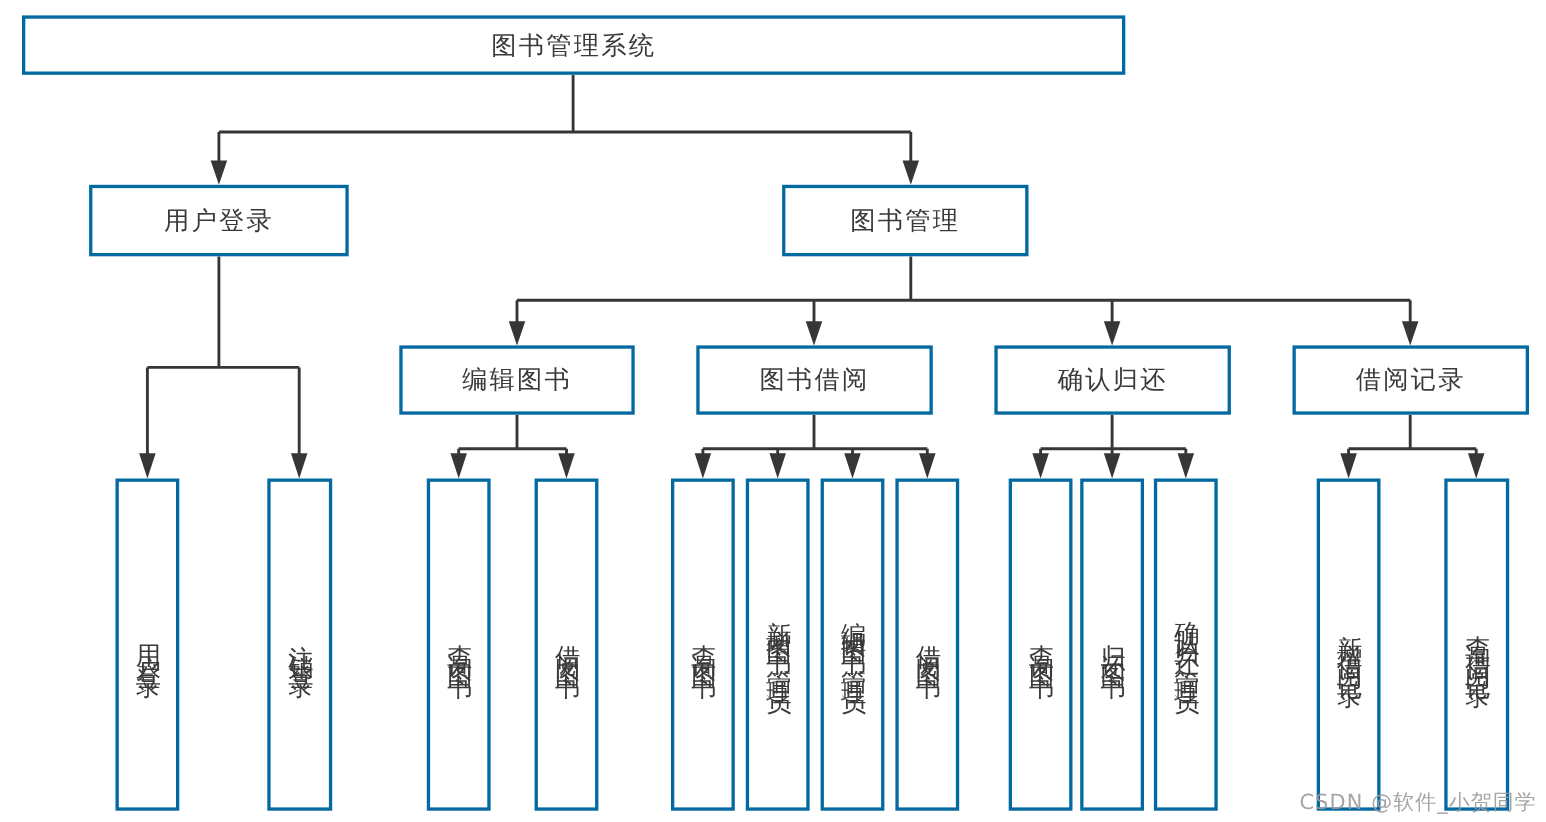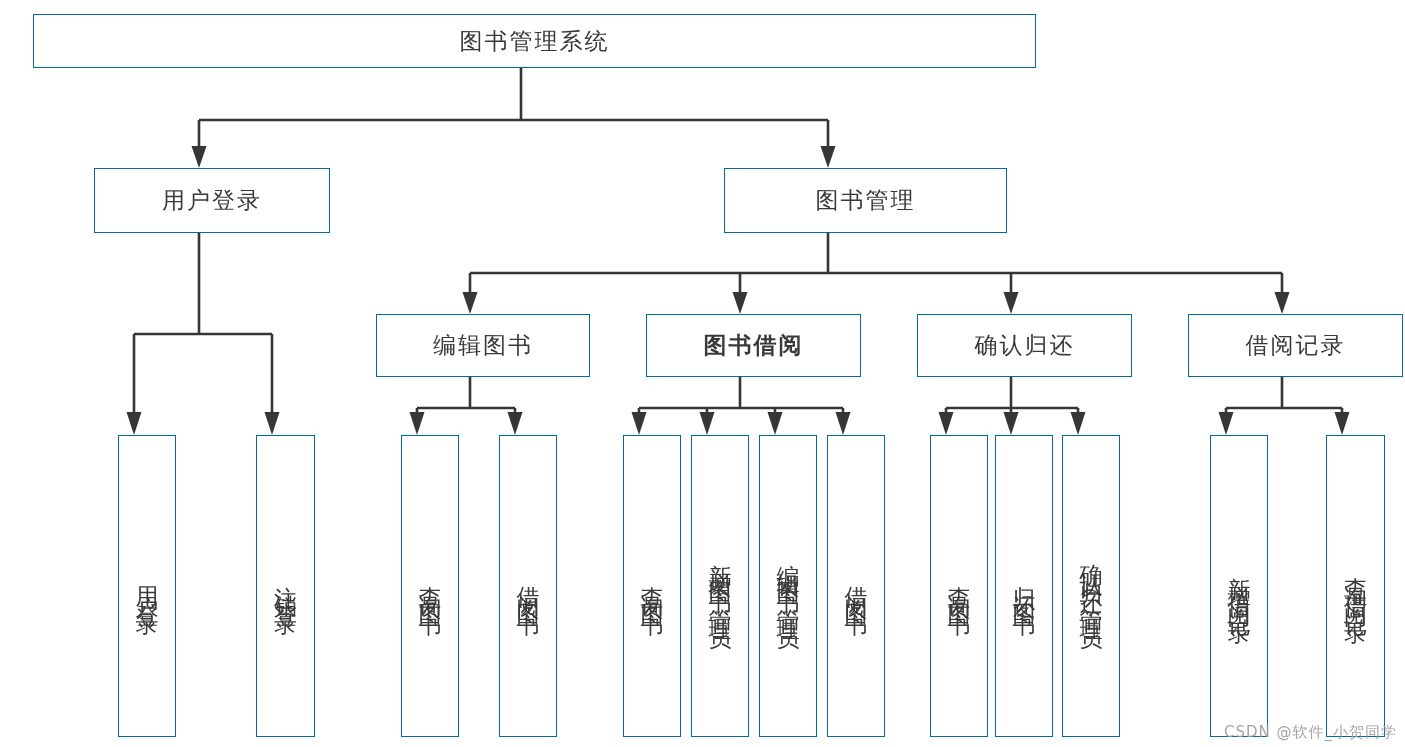--- a/index.html
+++ b/index.html
@@ -5,34 +5,33 @@
   html,body{margin:0;padding:0;}
   body{
     width:1405px;height:747px;position:relative;overflow:hidden;
     background:#ffffff;
     font-family:"DejaVu Sans","Liberation Sans",sans-serif;
   }
   .stage{position:absolute;left:0;top:0;width:1405px;height:747px;}
   svg.wires{position:absolute;left:0;top:0;pointer-events:none;}
   .node{
     position:absolute;box-sizing:border-box;
-    background:#ffffff;border:1px solid #0369a1;
+    background:#ffffff;border:3px solid #0369a1;
     display:flex;align-items:center;justify-content:center;
     color:#3a3a3a;font-size:23px;letter-spacing:2px;
     white-space:nowrap;
-    margin-left:13px;
   }
   .vbox{
     writing-mode:vertical-rl;text-orientation:mixed;
     letter-spacing:9px;font-size:23px;line-height:1;
     white-space:normal;
   }
   .watermark{
     position:absolute;right:8px;bottom:5px;
-    font-size:15px;color:rgba(155,155,155,0.9);
+    font-size:19px;color:rgba(155,155,155,0.9);
     letter-spacing:1px;z-index:5;
   }
 </style>
 </head>
 <body>
 
 <div class="stage">
 
   <svg class="wires" width="1405" height="747" viewBox="0 0 1405 747">
     <g stroke="#363636" stroke-width="2.6" fill="none">
@@ -77,24 +76,24 @@
       <polygon points="1078,435 1070.5,412 1085.5,412"></polygon>
 
       <polygon points="1226,435 1218.5,412 1233.5,412"></polygon>
       <polygon points="1342,435 1334.5,412 1349.5,412"></polygon>
     </g>
   </svg>
 
   <div class="node" style="left:20px;top:14px;width:1003px;height:54px;">图书管理系统</div>
 
   <div class="node" style="left:81px;top:168px;width:236px;height:65px;">用户登录</div>
-  <div class="node" style="left:711px;top:168px;width:283px;height:65px;">图书管理</div>
+  <div class="node" style="left:711px;top:168px;width:224px;height:65px;">图书管理</div>
 
   <div class="node" style="left:363px;top:314px;width:214px;height:63px;">编辑图书</div>
-  <div class="node" style="left:633px;top:314px;width:215px;height:63px;font-weight:bold;">图书借阅</div>
+  <div class="node" style="left:633px;top:314px;width:215px;height:63px;">图书借阅</div>
   <div class="node" style="left:904px;top:314px;width:215px;height:63px;">确认归还</div>
   <div class="node" style="left:1175px;top:314px;width:215px;height:63px;">借阅记录</div>
 
   <div class="node vbox" style="left:105px;top:435px;width:58px;height:302px;">用户登录</div>
   <div class="node vbox" style="left:243px;top:435px;width:59px;height:302px;">注销登录</div>
 
   <div class="node vbox" style="left:388px;top:435px;width:58px;height:302px;">查询图书</div>
   <div class="node vbox" style="left:486px;top:435px;width:58px;height:302px;">借阅图书</div>
 
   <div class="node vbox" style="left:610px;top:435px;width:58px;height:302px;">查询图书</div>

